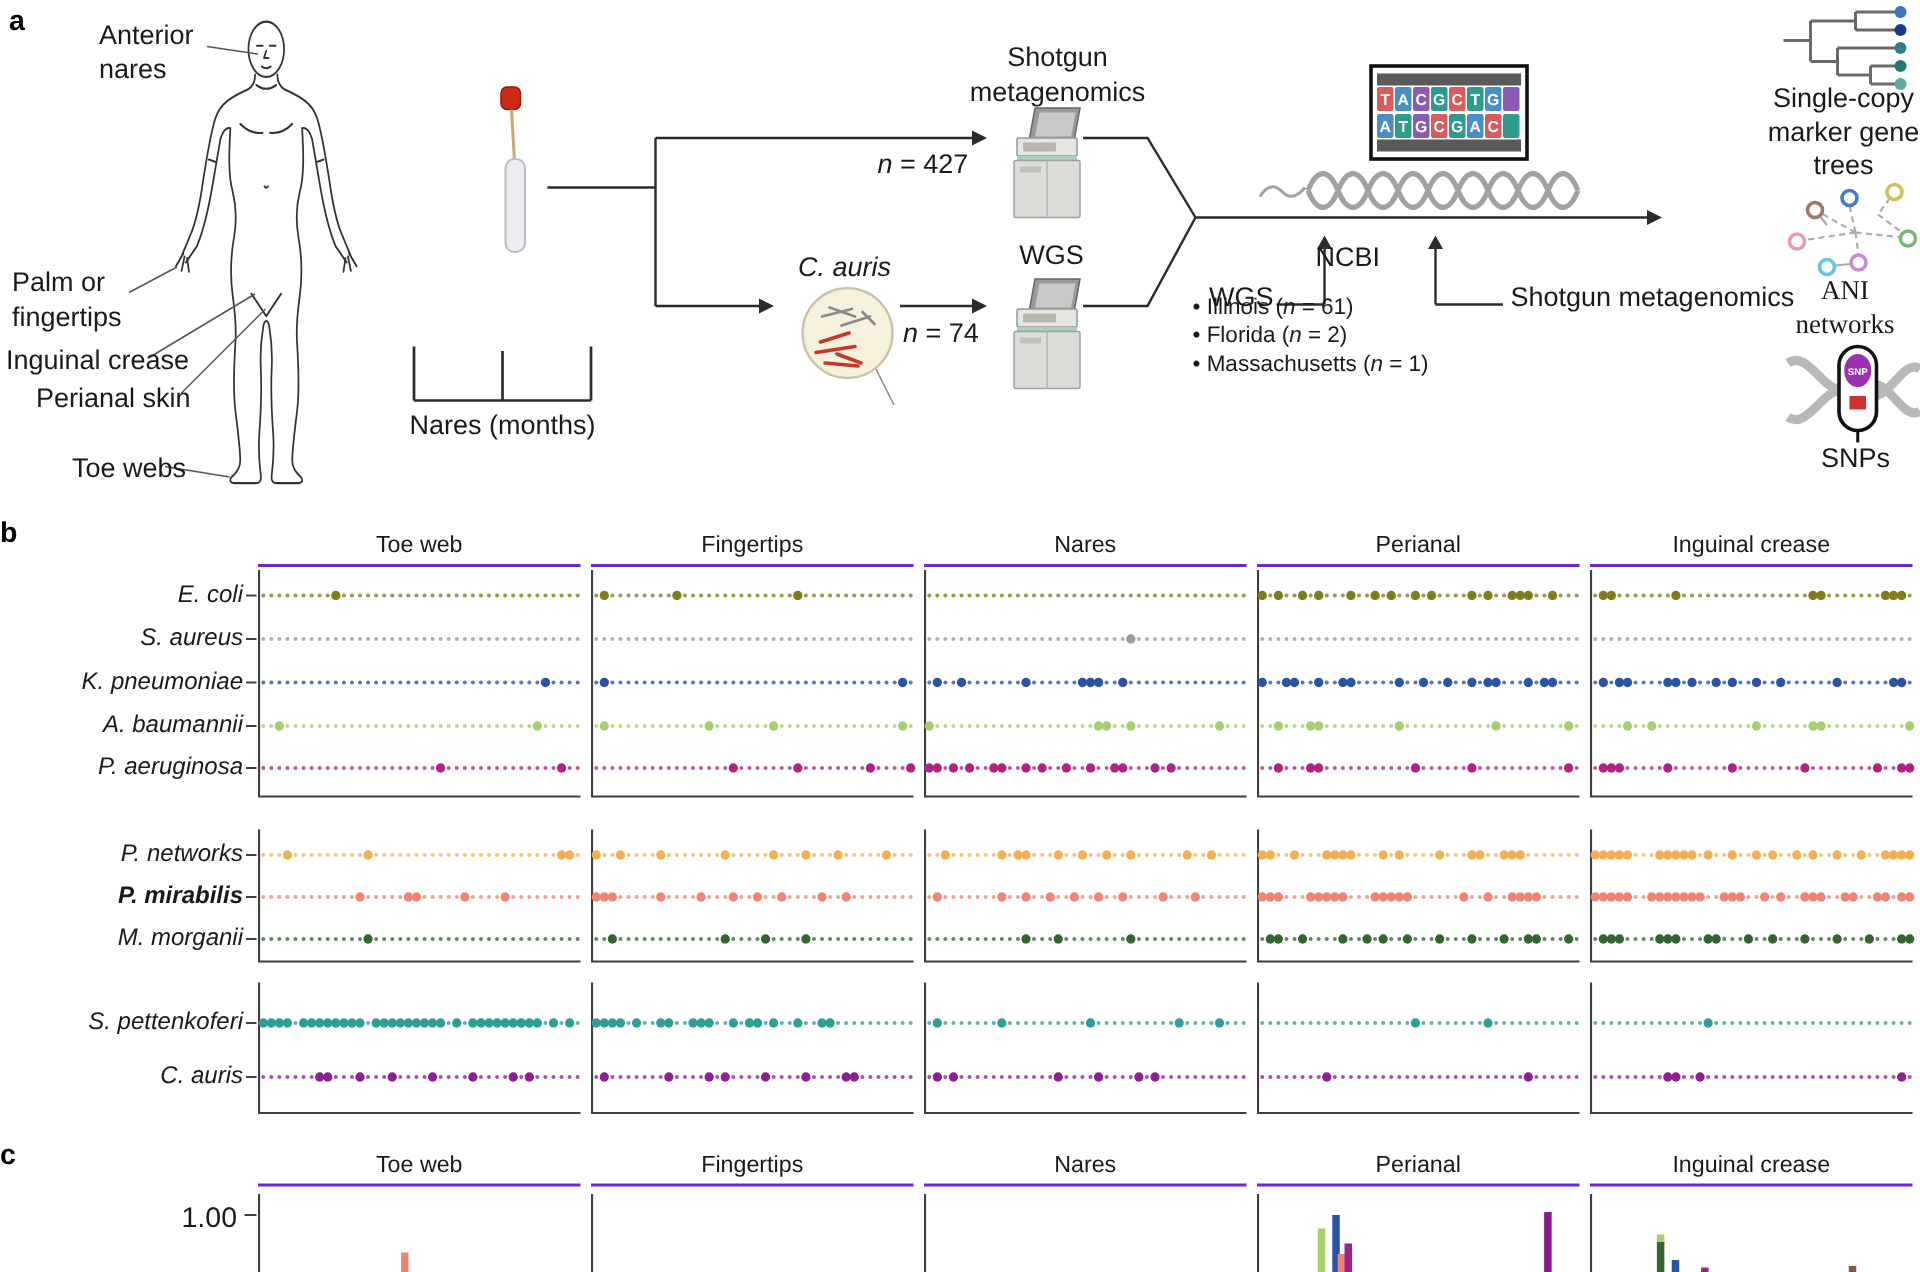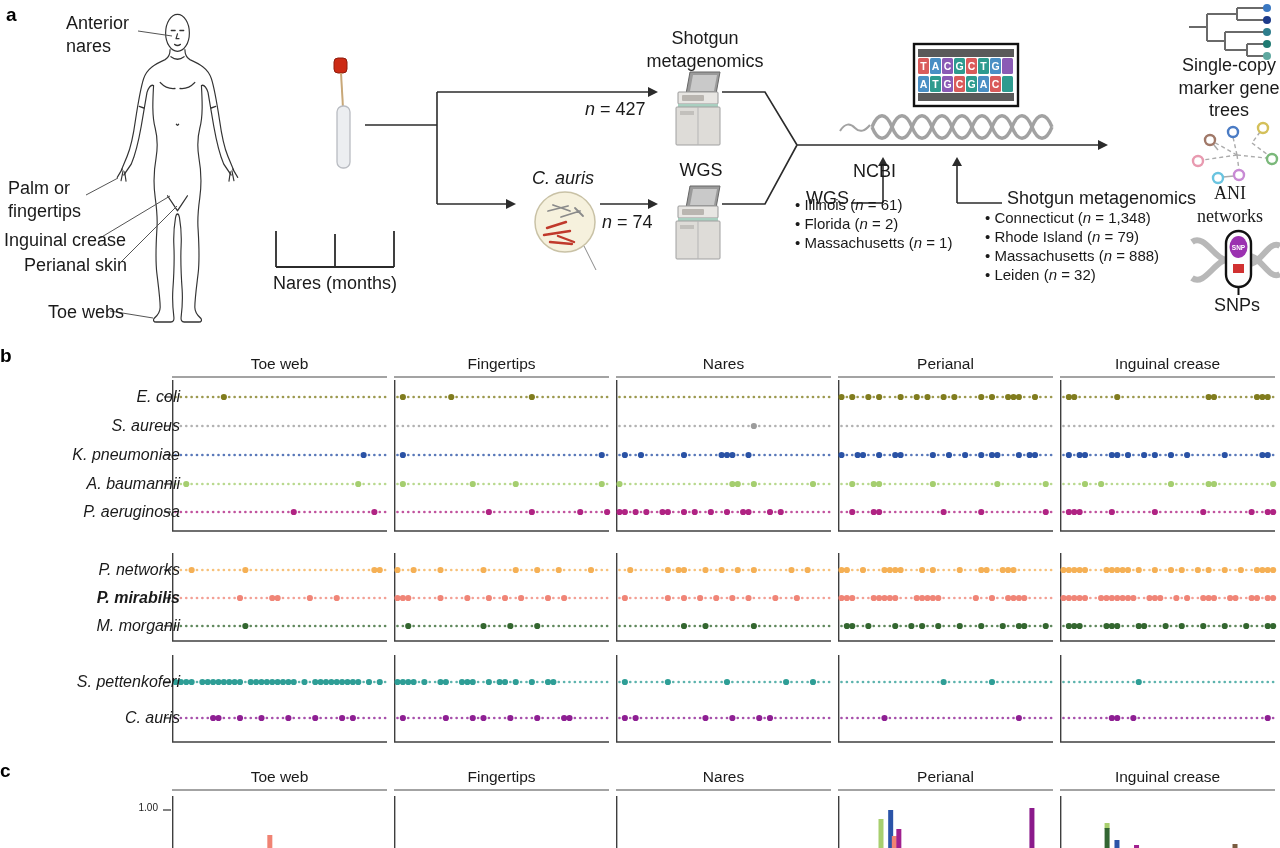--- a/index.html
+++ b/index.html
@@ -5,26 +5,26 @@
   html,body{margin:0;padding:0;background:#fff;}
   #canvas{position:relative;width:1280px;height:848px;background:#fff;overflow:hidden;
           font-family:"Liberation Sans","DejaVu Sans",sans-serif;color:#1a1a1a;}
   .abs{position:absolute;}
   .panel-letter{font-size:19px;font-weight:bold;color:#000;}
   .lbl{font-size:18px;line-height:1.25;}
   .center{text-align:center;}
   .right{text-align:right;}
   .italic{font-style:italic;}
   svg{position:absolute;left:0;top:0;}
-  .facet-header{position:absolute;height:22px;border-bottom:2px solid #a3a3a3;
+  .facet-header{position:absolute;height:22px;border-bottom:2px solid #6d28d9;
                 font-size:15.5px;text-align:center;line-height:20px;}
   .row-label{position:absolute;left:0;width:162px;text-align:right;font-size:16px;
-             font-style:italic;line-height:22px;margin-left:18px;}
+             font-style:italic;line-height:22px;}
   .bullet-item{font-size:15px;line-height:19px;white-space:nowrap;}
-  .ytick{position:absolute;font-size:10px;}
+  .ytick{position:absolute;font-size:19px;}
 </style>
 </head>
 <body>
 
 <div id="canvas">
 
   <svg id="art" width="1280" height="848" viewBox="0 0 1280 848">
 
     <g transform="translate(95,13) scale(1.65,1.9875)" stroke="#333" stroke-width="0.7" fill="none" stroke-linecap="round" stroke-linejoin="round">
       <ellipse cx="50" cy="10" rx="7.2" ry="9.3"></ellipse>
@@ -2361,36 +2361,30 @@
   <div class="abs lbl" style="left:48px;top:301px;width:90px;">Toe webs</div>
 
   <div class="abs lbl center" style="left:265px;top:272px;width:140px;">Nares (months)</div>
 
   <div class="abs lbl center" style="left:627px;top:27px;width:156px;">Shotgun metagenomics</div>
   <div class="abs lbl" style="left:585px;top:98px;"><i>n</i> = 427</div>
   <div class="abs lbl center" style="left:674px;top:159px;width:54px;">WGS</div>
   <div class="abs lbl center italic" style="left:523px;top:167px;width:80px;">C. auris</div>
   <div class="abs lbl" style="left:602px;top:211px;text-align:right;"><i>n</i> = 74</div>
 
-  <div class="abs lbl" style="left:853px;top:160px;">NCBI</div>
+  <div class="abs lbl" style="left:877px;top:160px;">NCBI</div>
 
   <div class="abs lbl" style="left:806px;top:187px;">WGS</div>
   <div class="abs" id="wgs-list" style="left:795px;top:195px;">
       <div class="bullet-item">• Illinois (<i>n</i> = 61)</div>
       <div class="bullet-item">• Florida (<i>n</i> = 2)</div>
       <div class="bullet-item">• Massachusetts (<i>n</i> = 1)</div>
     </div>
 
   <div class="abs lbl" style="left:1007px;top:187px;">Shotgun metagenomics</div>
-  <div class="abs" id="meta-list" style="left:985px;top:208px;">
-      <div class="bullet-item">• Connecticut (<i>n</i> = 1,348)</div>
-      <div class="bullet-item">• Rhode Island (<i>n</i> = 79)</div>
-      <div class="bullet-item">• Massachusetts (<i>n</i> = 888)</div>
-      <div class="bullet-item">• Leiden (<i>n</i> = 32)</div>
-    </div>
 
   <div class="abs lbl center" style="left:1173px;top:54px;width:112px;">Single-copy marker gene trees</div>
   <div class="abs lbl center" style="left:1192px;top:182px;width:76px;font-family:Liberation Serif, serif;">ANI networks</div>
   <div class="abs lbl center" style="left:1192px;top:294px;width:90px;">SNPs</div>
 
   <div class="abs panel-letter" style="left:0px;top:345px;">b</div>
   <div id="b-headers">
       <div class="facet-header" style="left: 172px; top: 354px; width: 215px;">Toe web</div>
       <div class="facet-header" style="left: 394px; top: 354px; width: 215px;">Fingertips</div>
       <div class="facet-header" style="left: 616px; top: 354px; width: 215px;">Nares</div>

